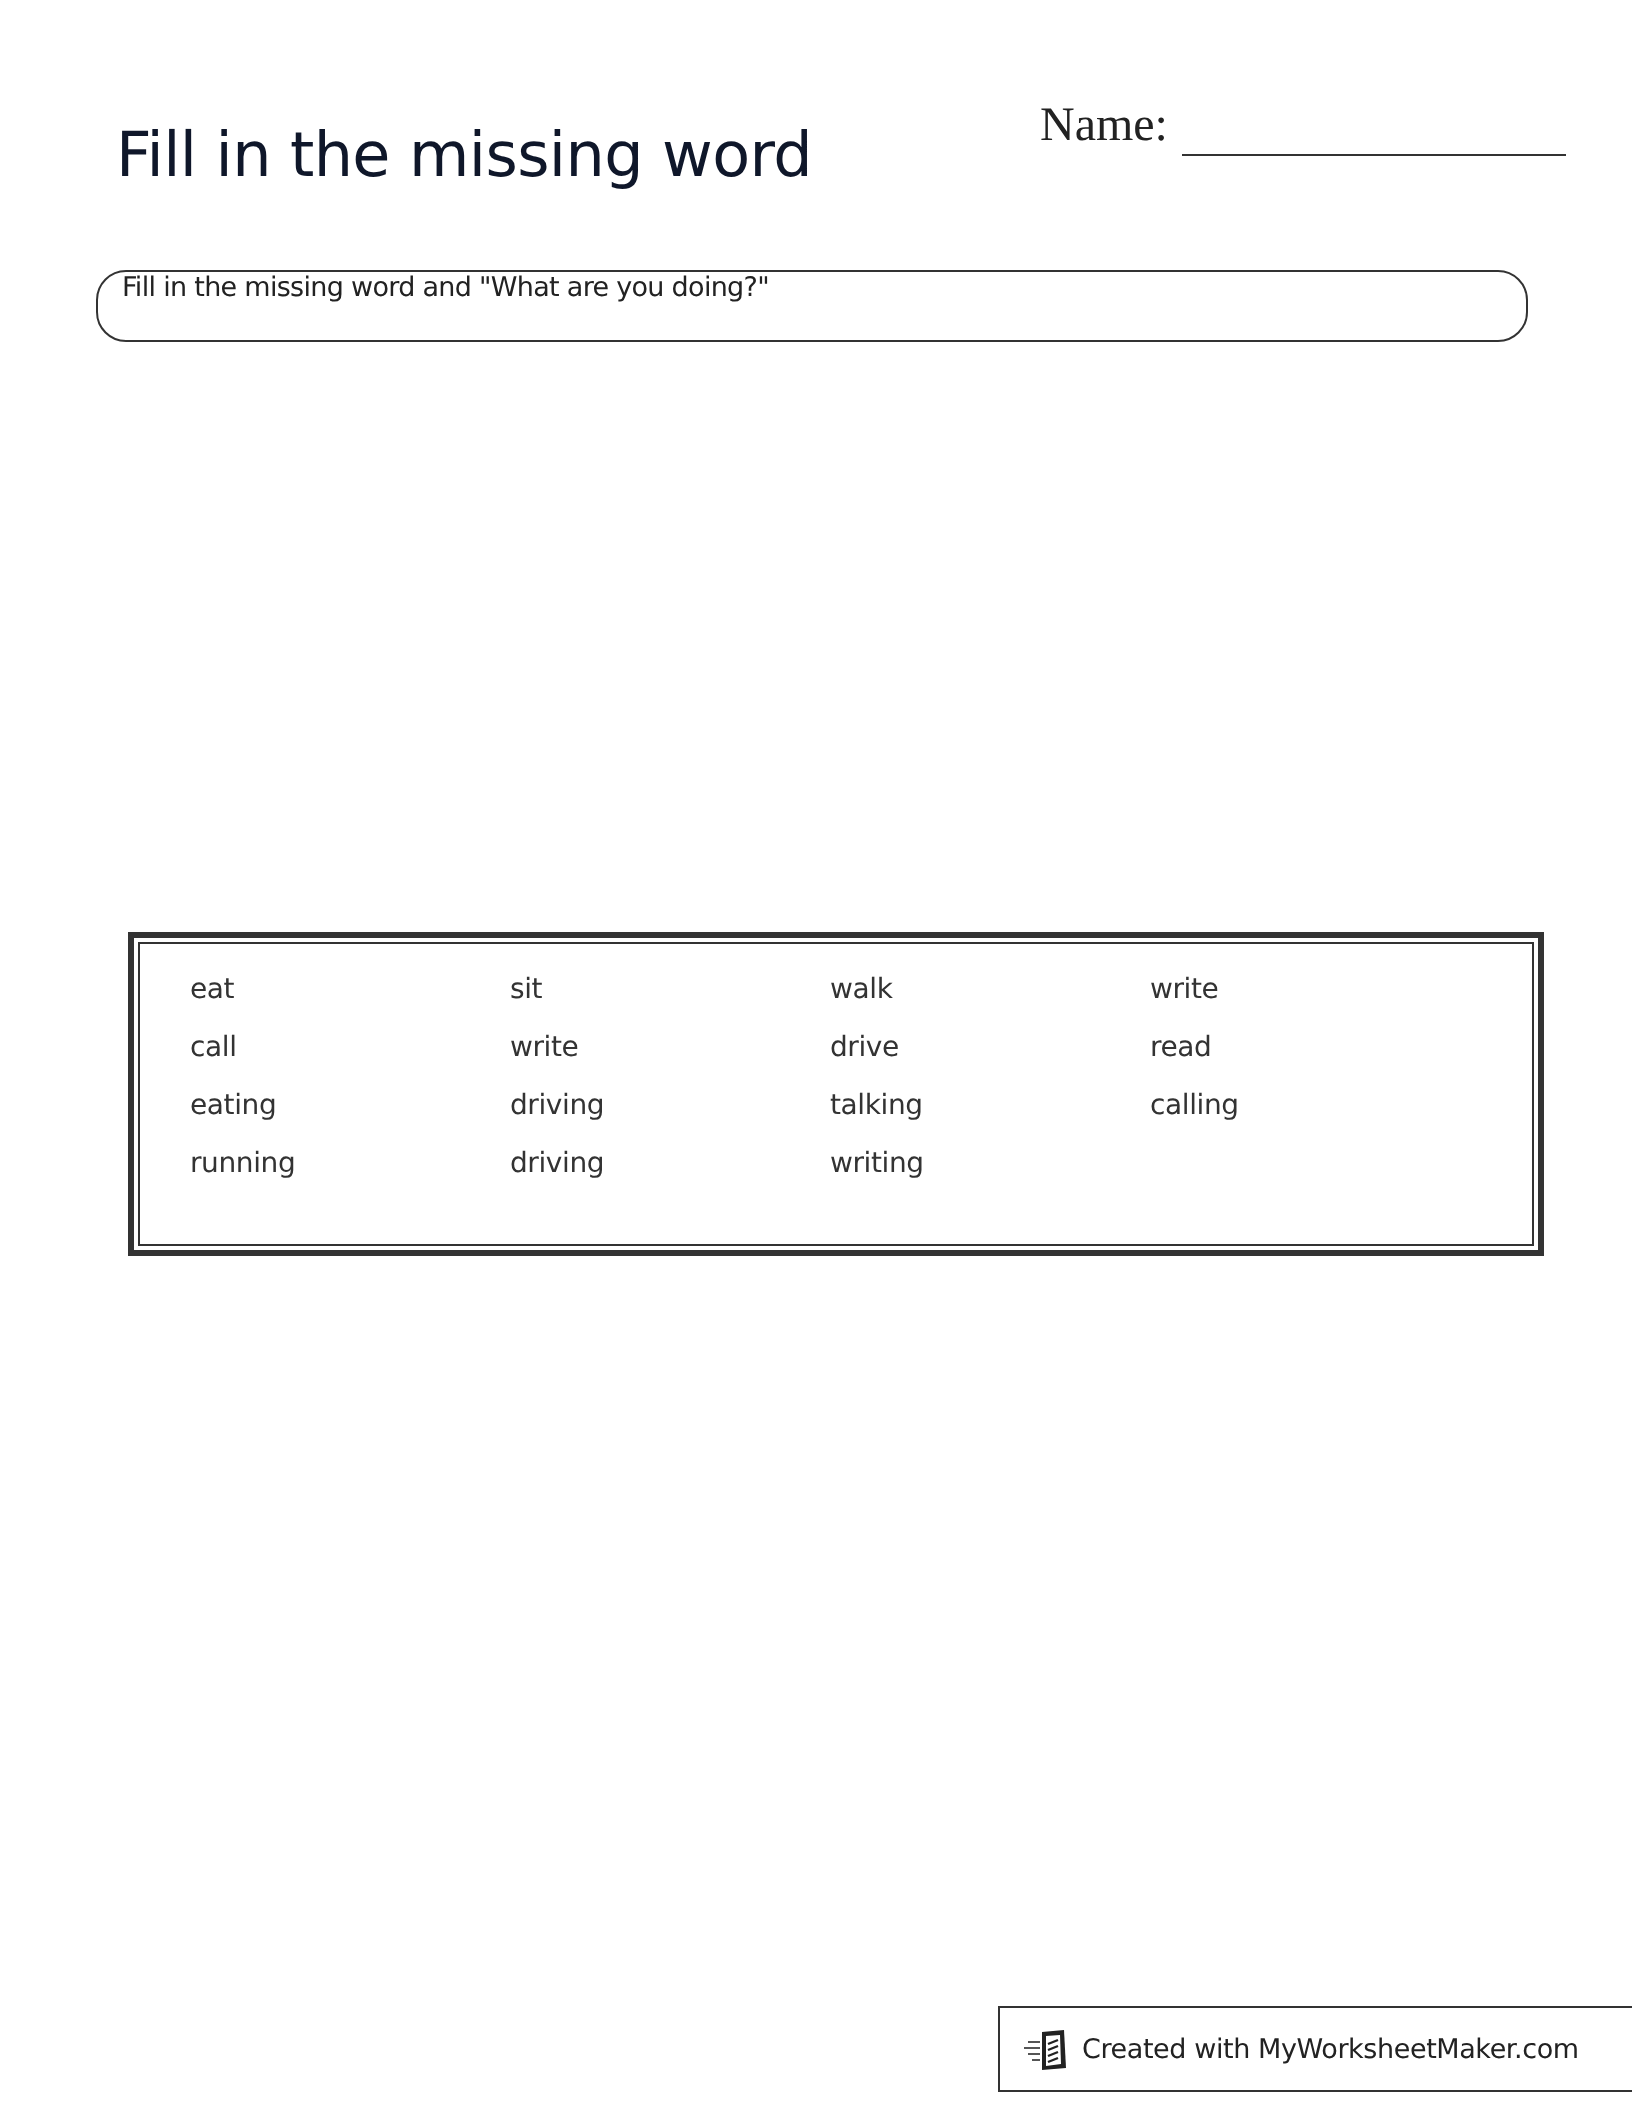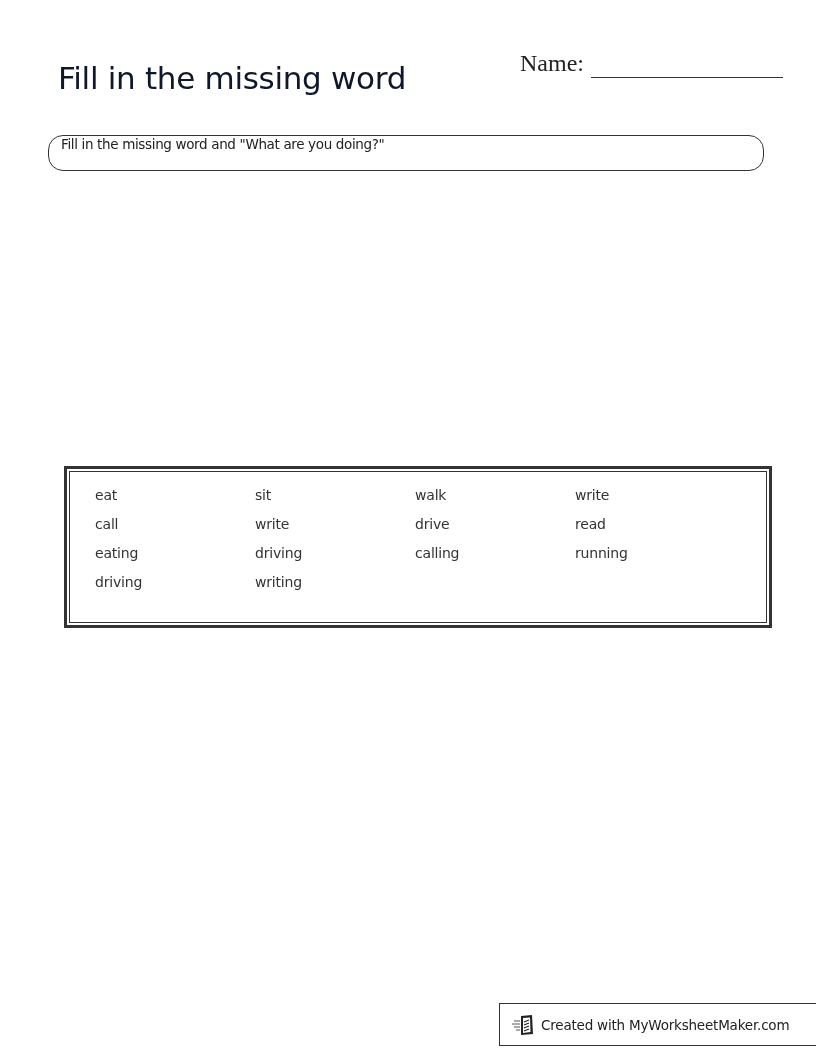--- a/index.html
+++ b/index.html
@@ -143,20 +143,21 @@
       <span class="word">eat</span>
       <span class="word">sit</span>
       <span class="word">walk</span>
       <span class="word">write</span>
       <span class="word">call</span>
       <span class="word">write</span>
       <span class="word">drive</span>
       <span class="word">read</span>
       <span class="word">eating</span>
       <span class="word">driving</span>
+      <span class="word">talking</span>
       <span class="word">calling</span>
       <span class="word">running</span>
       <span class="word">driving</span>
       <span class="word">writing</span>
     </div>
   </div>
 </div>
 
 <div class="footer-badge">
   <span class="footer-icon">

